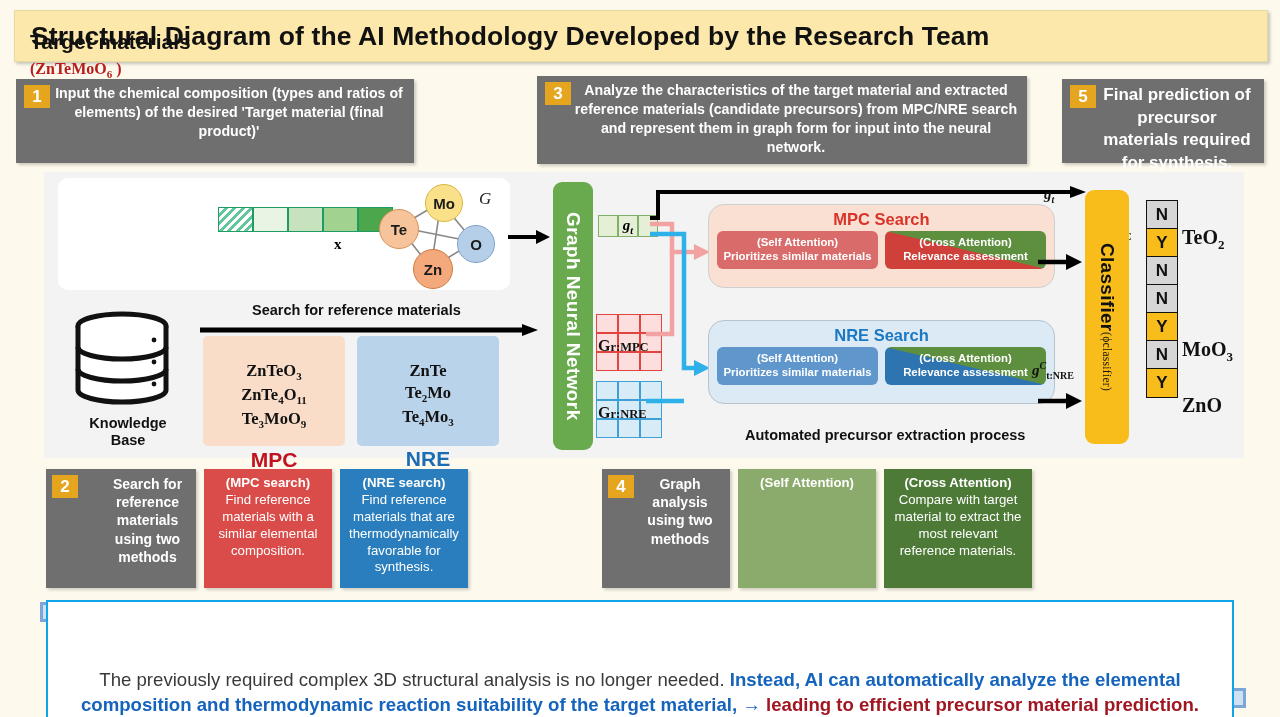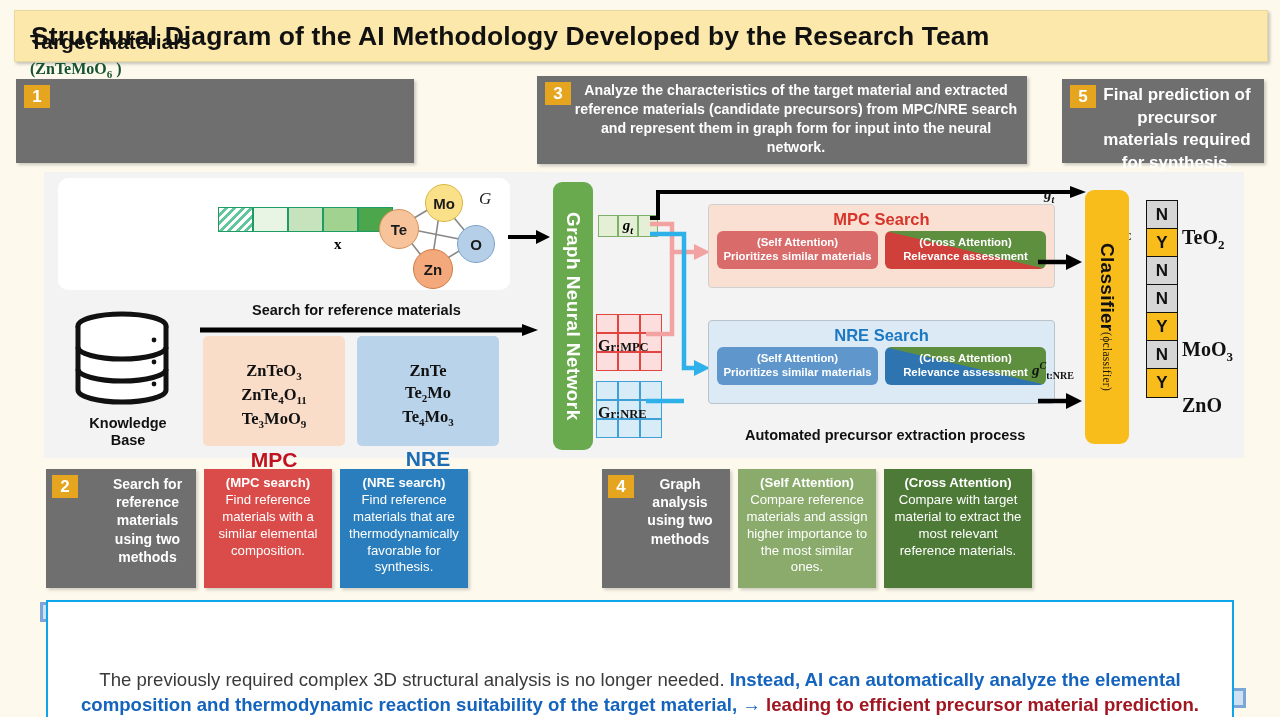--- a/index.html
+++ b/index.html
@@ -55,21 +55,21 @@
   
   .target-card{
     position:absolute;left:58px;top:178px;width:452px;height:112px;
     background:#fff;border-radius:10px;
   }
   .target-label{
     position:absolute;left:30px;top:30px;font-size:21px;font-weight:bold;color:#111;
   }
   .target-formula{
     position:absolute;left:30px;top:60px;font-family:"Liberation Serif",serif;
-    font-size:16px;font-weight:bold;color:#14532d;
+    font-size:16px;font-weight:bold;color:#b91c1c;
   }
   .target-formula sub{font-size:11px;}
   .vec{position:absolute;left:218px;top:207px;display:flex;}
   .vec .cell{width:35px;height:25px;border:1.4px solid #1f9c63;box-sizing:border-box;}
   .vec .hatch{
     background:repeating-linear-gradient(-45deg,#ffffff 0 3px,#5fc79a 3px 6px);
   }
   .vec-x{position:absolute;left:334px;top:236px;font-size:15px;font-weight:bold;font-family:"Liberation Serif",serif;}
 
   
@@ -135,21 +135,21 @@
   .mat-mpc .cell{border:1.2px solid #e2453f;background:#fcdede;}
   .mat-nre{left:596px;top:381px;}
   .mat-nre .cell{border:1.2px solid #3fa0d8;background:#d8ecf8;}
   .mat-lbl{
     position:absolute;font-family:"Liberation Serif",serif;font-weight:bold;font-size:16px;color:#111;
     white-space:nowrap;
   }
   .mat-lbl .sm{font-size:12.5px;}
 
   
-  .search-card{position:absolute;border-radius:4px;padding:4px;}
+  .search-card{position:absolute;border-radius:16px;padding:4px;}
   .mpc-search{left:708px;top:204px;width:347px;height:84px;background:#f9e0d2;border:1.3px solid #cfcfcf;box-sizing:border-box;}
   .nre-search{left:708px;top:320px;width:347px;height:84px;background:#dceaf6;border:1.3px solid #b9c3cc;box-sizing:border-box;}
   .search-title{text-align:center;font-size:16.5px;font-weight:bold;margin:1px 0 2px;}
   .mpc-search .search-title{color:#d8342a;}
   .nre-search .search-title{color:#1b78c2;}
   .search-row{display:flex;gap:7px;padding:0 4px;}
   .att{
     flex:1;border-radius:6px;color:#fff;text-align:center;
     font-size:11.4px;font-weight:bold;line-height:1.25;padding:4px 2px 5px;
   }
@@ -245,20 +245,21 @@
 <body>
 
 <div class="stage">
 
   <div class="title-band">
     <div class="t">Structural Diagram of the AI Methodology Developed by the Research Team</div>
   </div>
 
   <div class="step-banner" id="banner1">
     <div class="step-num">1</div>
+    <div class="step-txt">Input the chemical composition (types and ratios of elements) of the desired 'Target material (final product)'</div>
   </div>
 
   <div class="step-banner" id="banner3">
     <div class="step-num">3</div>
     <div class="step-txt">Analyze the characteristics of the target material and extracted reference materials (candidate precursors) from MPC/NRE search and represent them in graph form for input into the neural network.</div>
   </div>
 
   <div class="step-banner" id="banner5">
     <div class="step-num">5</div>
     <div class="step-txt">Final prediction of precursor materials required for synthesis.</div>
@@ -496,21 +497,20 @@
   </div>
 
   <div class="bcard bgrey" id="card4">
     <div class="step-num">4</div>
     <div class="ctxt">Graph analysis using two methods</div>
   </div>
 
   <div class="bcard bgreen-l" id="cardSelf">
     <div class="inner">
       <div class="hd">(Self Attention)</div>
-      <div>Compare reference materials and assign higher importance to the most similar ones.</div>
     </div>
   </div>
 
   <div class="bcard bgreen-d" id="cardCross">
     <div class="inner">
       <div class="hd">(Cross Attention)</div>
       <div>Compare with target material to extract the most relevant reference materials.</div>
     </div>
   </div>
 

